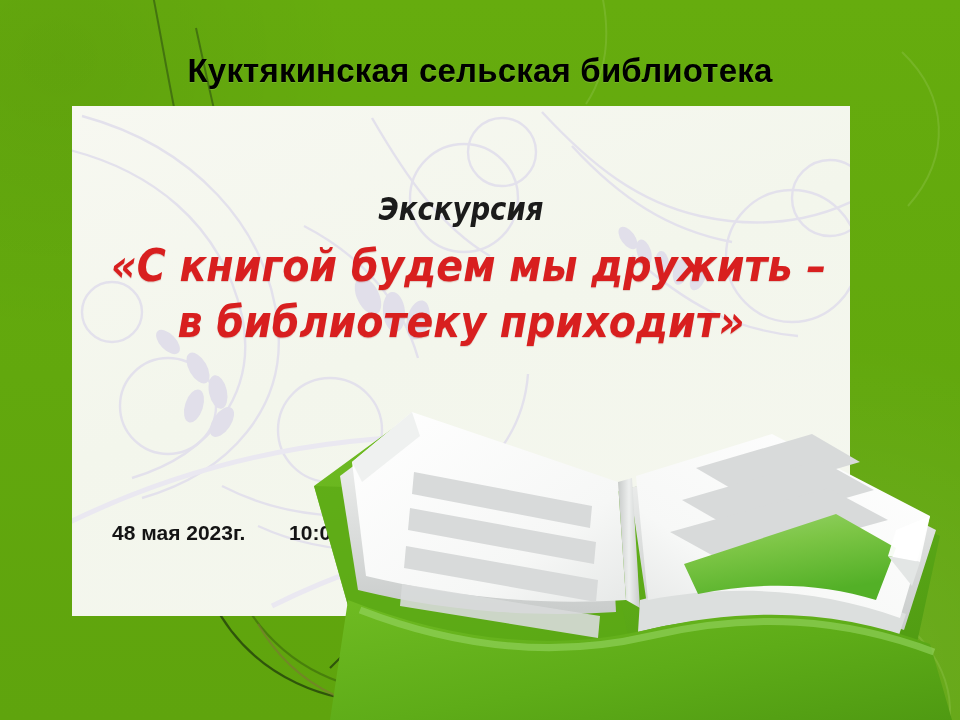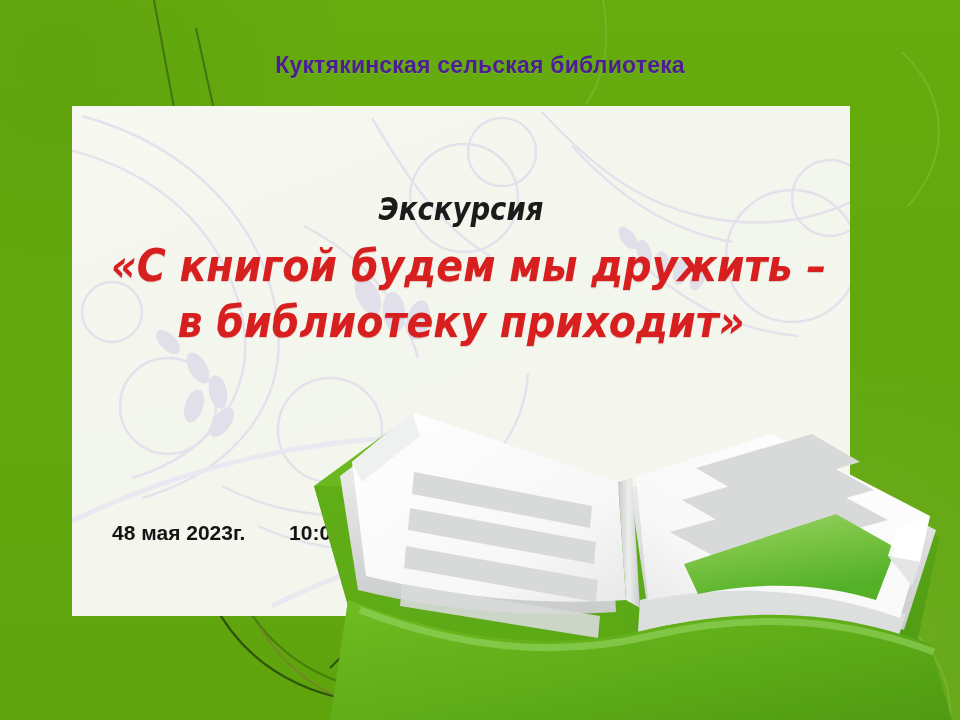--- a/index.html
+++ b/index.html
@@ -48,22 +48,22 @@
     pointer-events: none;
   }
 
   
   .header-title {
     position: absolute;
     left: 0;
     right: 0;
     top: 52px;
     text-align: center;
-    color: #4c1d95;
-    font-size: 23px;
+    color: #000000;
+    font-size: 33px;
     font-weight: bold;
     letter-spacing: 0.2px;
     font-family: "Liberation Sans", sans-serif;
     text-shadow: 0 1px 0 rgba(255,255,255,0.12);
   }
 
   
   .kicker {
     position: absolute;
     left: 0;

